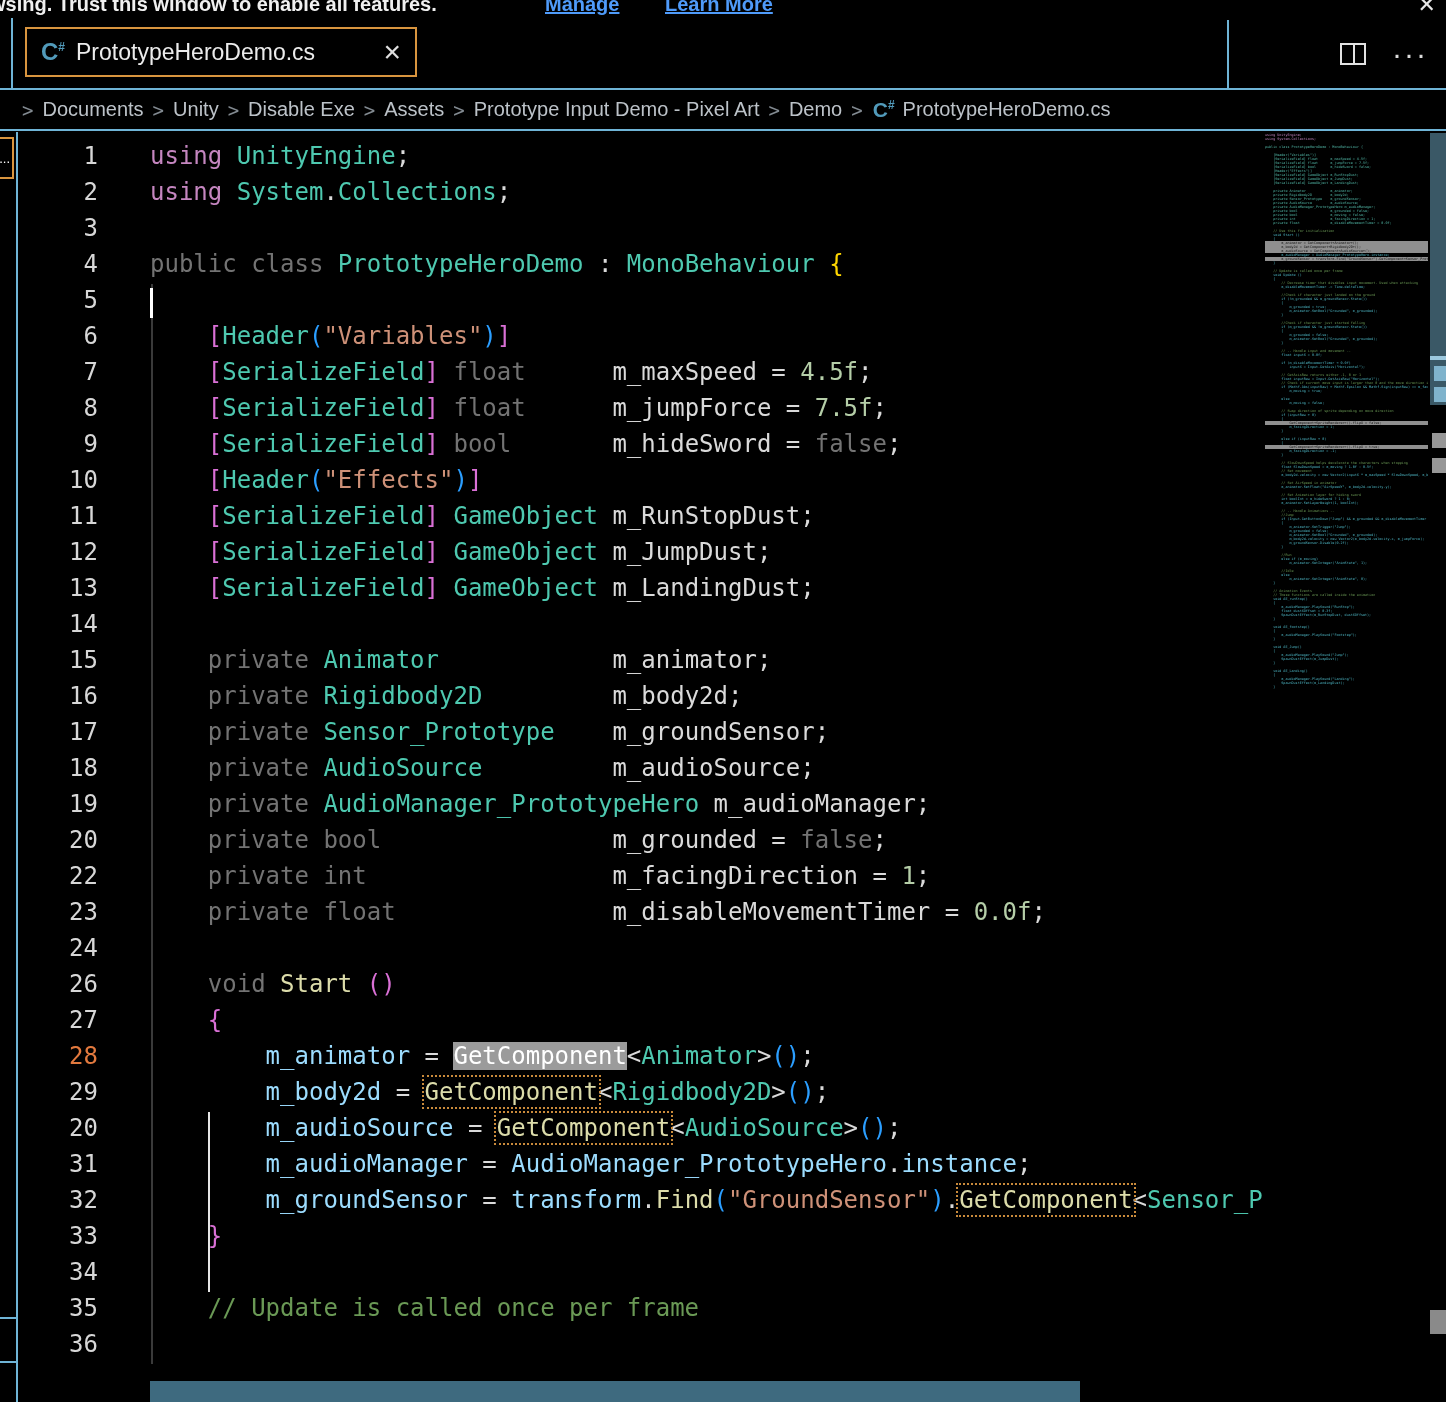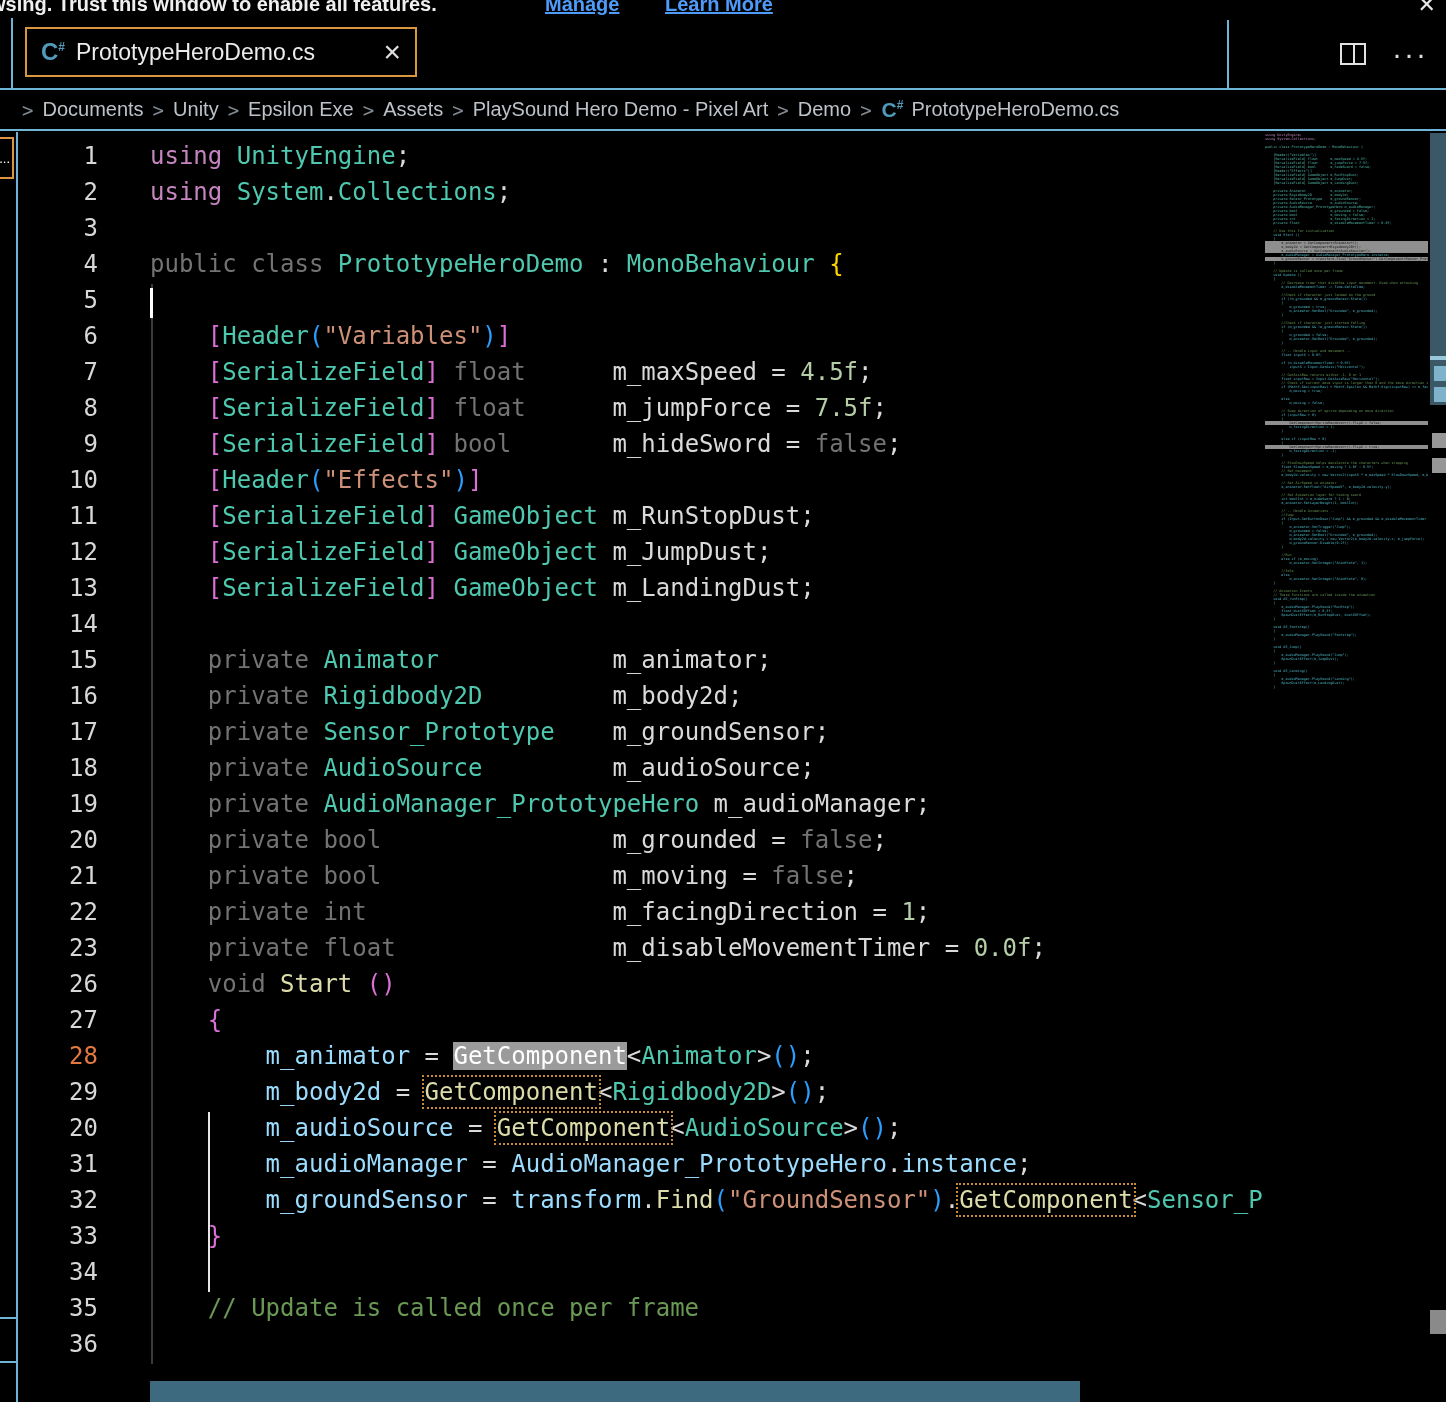--- a/index.html
+++ b/index.html
@@ -89,25 +89,25 @@
     <div class="more-icon">···</div>
   </div>
 </div>
 
 <div class="abs crumbs" id="crumbs">
     <span class="crumb-sep">&gt;</span>
     <span class="crumb">Documents</span>
     <span class="crumb-sep">&gt;</span>
     <span class="crumb">Unity</span>
     <span class="crumb-sep">&gt;</span>
-    <span class="crumb">Epsilon Exe</span>
+    <span class="crumb">Disable Exe</span>
     <span class="crumb-sep">&gt;</span>
     <span class="crumb">Assets</span>
     <span class="crumb-sep">&gt;</span>
-    <span class="crumb">PlaySound Hero Demo - Pixel Art</span>
+    <span class="crumb">Prototype Input Demo - Pixel Art</span>
     <span class="crumb-sep">&gt;</span>
     <span class="crumb">Demo</span>
     <span class="crumb-sep">&gt;</span>
     <span class="cs-icon"><span>C</span><span class="hash">#</span></span>
     <span class="crumb">PrototypeHeroDemo.cs</span>
   </div>
 
 <div class="abs rail"></div>
 <div class="abs overflow-box">...</div>
 <div class="abs rail-seg" style="top:1317px;"></div>
@@ -192,30 +192,30 @@
       </div>
       <div class="code-line">
         <span class="ln">19</span>
         <span class="src"><span class="c-plain">    </span><span class="c-kw">private</span><span class="c-plain"> </span><span class="c-type">AudioManager_PrototypeHero</span><span class="c-plain"> m_audioManager;</span></span>
       </div>
       <div class="code-line">
         <span class="ln">20</span>
         <span class="src"><span class="c-plain">    </span><span class="c-kw">private</span><span class="c-plain"> </span><span class="c-kw">bool</span><span class="c-plain">                m_grounded = </span><span class="c-kw">false</span><span class="c-plain">;</span></span>
       </div>
       <div class="code-line">
-        <span class="ln">21</span>
-        <span class="src"><span class="c-plain">    </span><span class="c-kw">private</span><span class="c-plain"> </span><span class="c-kw">bool</span><span class="c-plain">                m_moving = </span><span class="c-kw">false</span><span class="c-plain">;</span></span>
-      </div>
-      <div class="code-line">
         <span class="ln">22</span>
         <span class="src"><span class="c-plain">    </span><span class="c-kw">private</span><span class="c-plain"> </span><span class="c-kw">int</span><span class="c-plain">                 m_facingDirection = </span><span class="c-num">1</span><span class="c-plain">;</span></span>
       </div>
       <div class="code-line">
         <span class="ln">23</span>
         <span class="src"><span class="c-plain">    </span><span class="c-kw">private</span><span class="c-plain"> </span><span class="c-kw">float</span><span class="c-plain">               m_disableMovementTimer = </span><span class="c-num">0.0f</span><span class="c-plain">;</span></span>
+      </div>
+      <div class="code-line">
+        <span class="ln">24</span>
+        <span class="src"></span>
       </div>
       <div class="code-line">
         <span class="ln">26</span>
         <span class="src"><span class="c-plain">    </span><span class="c-kw">void</span><span class="c-plain"> </span><span class="c-m">Start</span><span class="c-plain"> </span><span class="c-b2">()</span></span>
       </div>
       <div class="code-line">
         <span class="ln">27</span>
         <span class="src"><span class="c-plain">    </span><span class="c-b2">{</span></span>
       </div>
       <div class="code-line">

